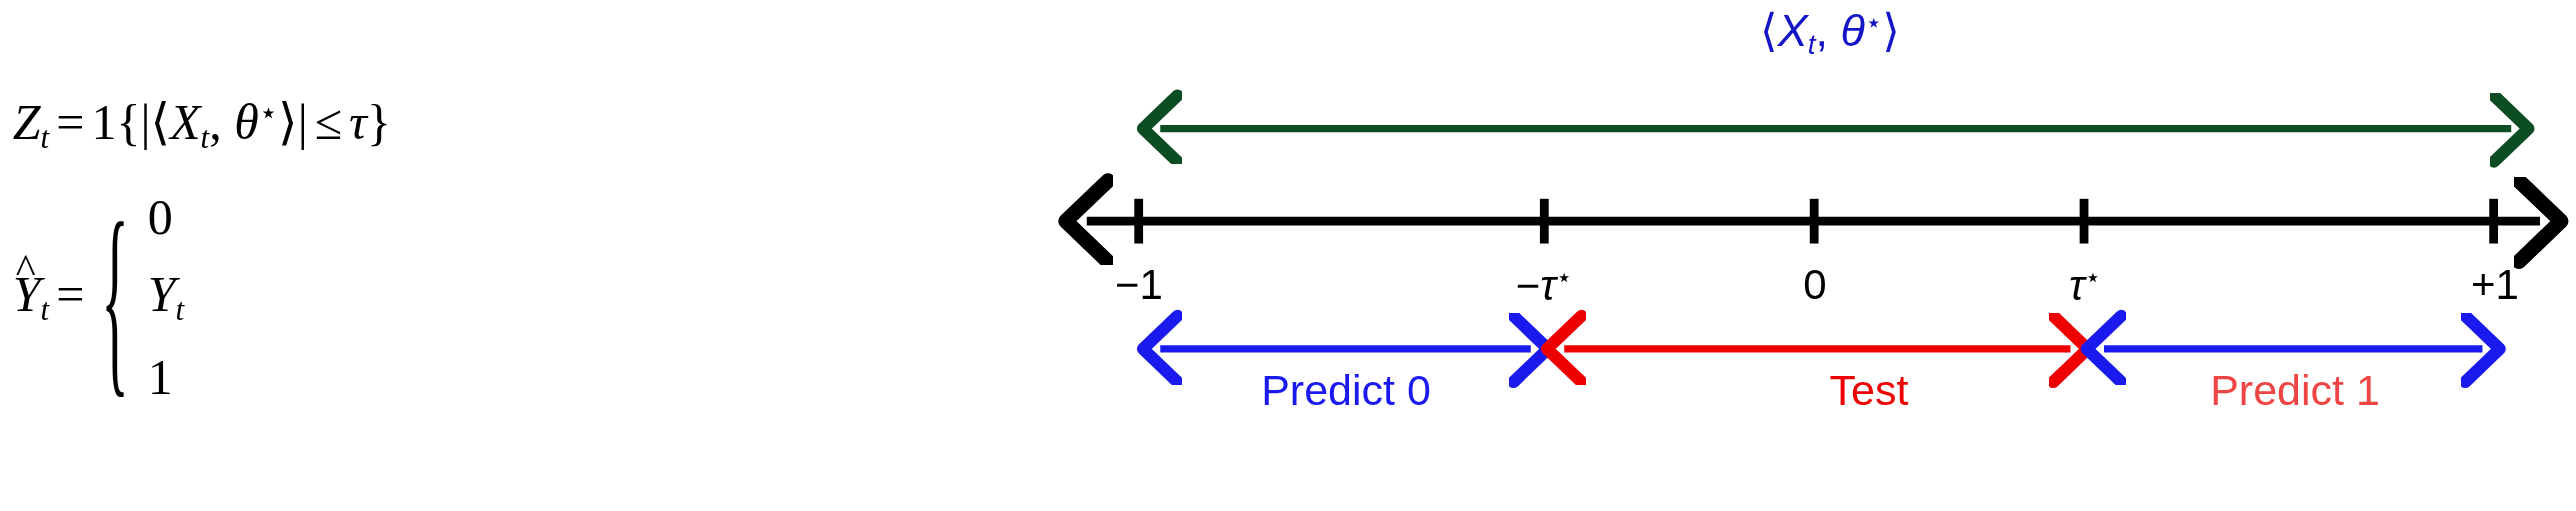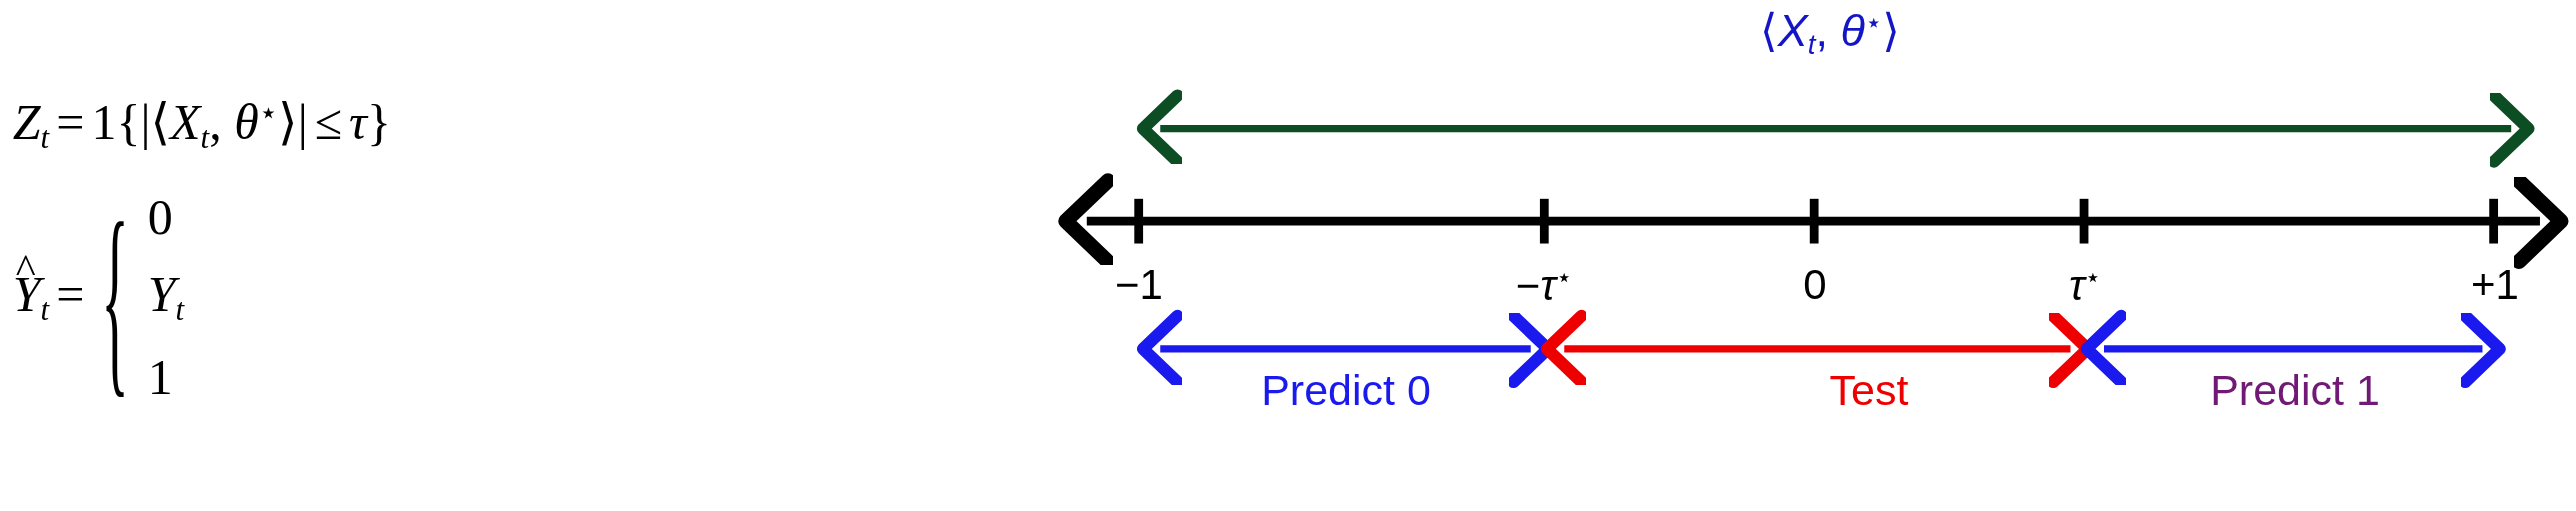--- a/index.html
+++ b/index.html
@@ -230,17 +230,17 @@
     <div class="fig-label tick-label" style="left:1544px; top:264px;"><span class="rm">−</span><span>τ</span><span class="sup">⋆</span></div>
 
     <div class="fig-label tick-label plain" style="left:1815px; top:264px;">0</div>
 
     <div class="fig-label tick-label" style="left:2085px; top:264px;"><span>τ</span><span class="sup">⋆</span></div>
 
     <div class="fig-label tick-label plain" style="left:2495px; top:264px;">+1</div>
 
     <div class="fig-label band-label" style="left:1346px; top:369px; color:#1a1aee;">Predict 0</div>
     <div class="fig-label band-label" style="left:1869px; top:369px; color:#ee0000;">Test</div>
-    <div class="fig-label band-label" style="left:2295px; top:369px; color:#701a75;">Predict 1</div>
+    <div class="fig-label band-label" style="left:2295px; top:369px; color:#ef4444;">Predict 1</div>
 
   </div>
 </div>
 
 
 </body></html>

